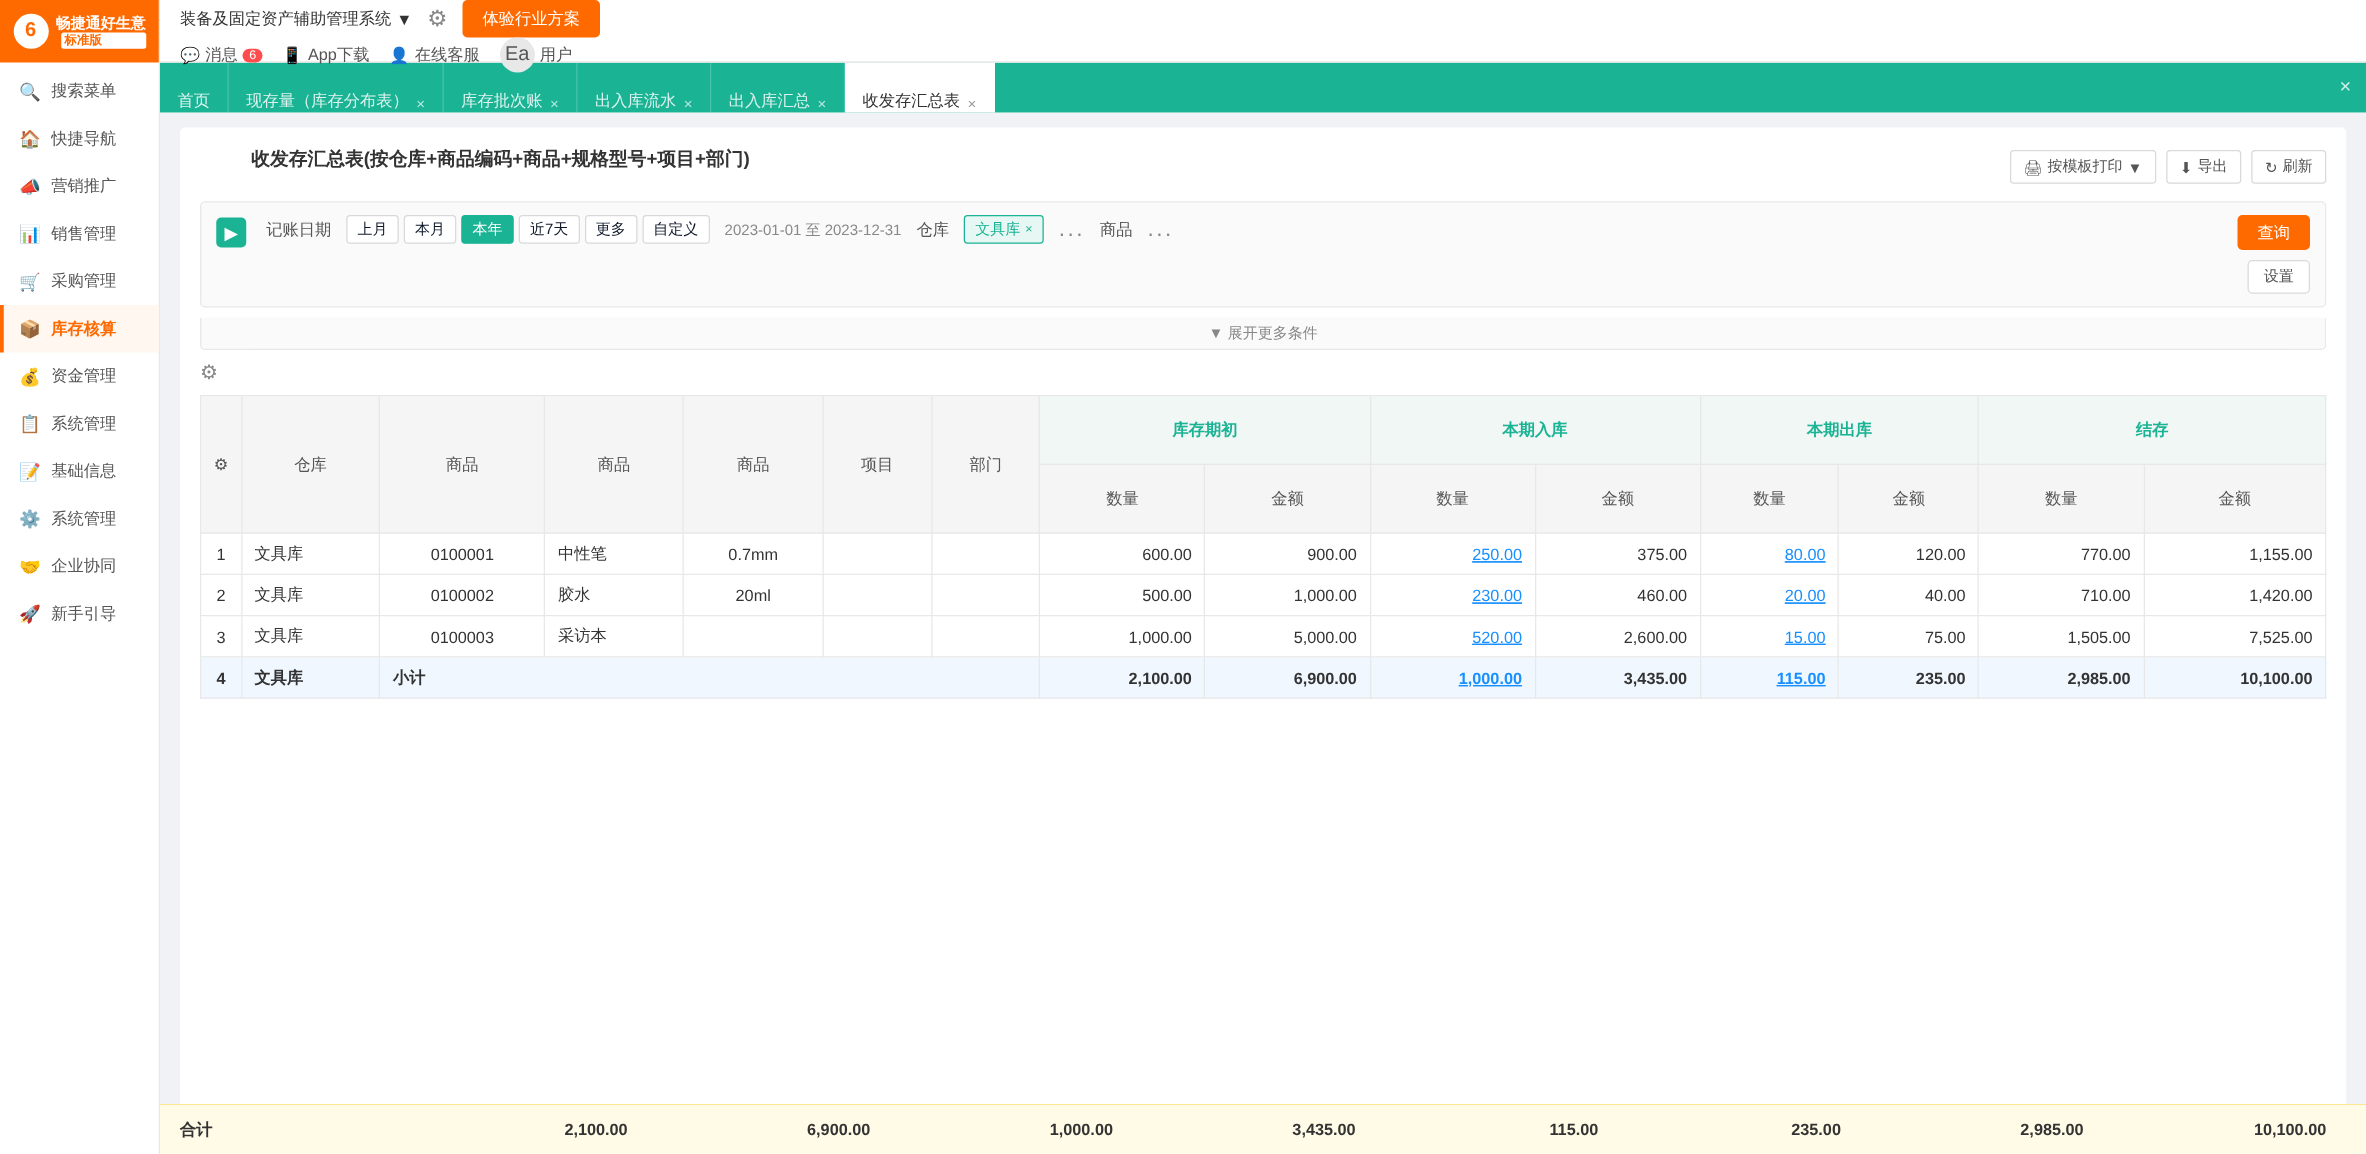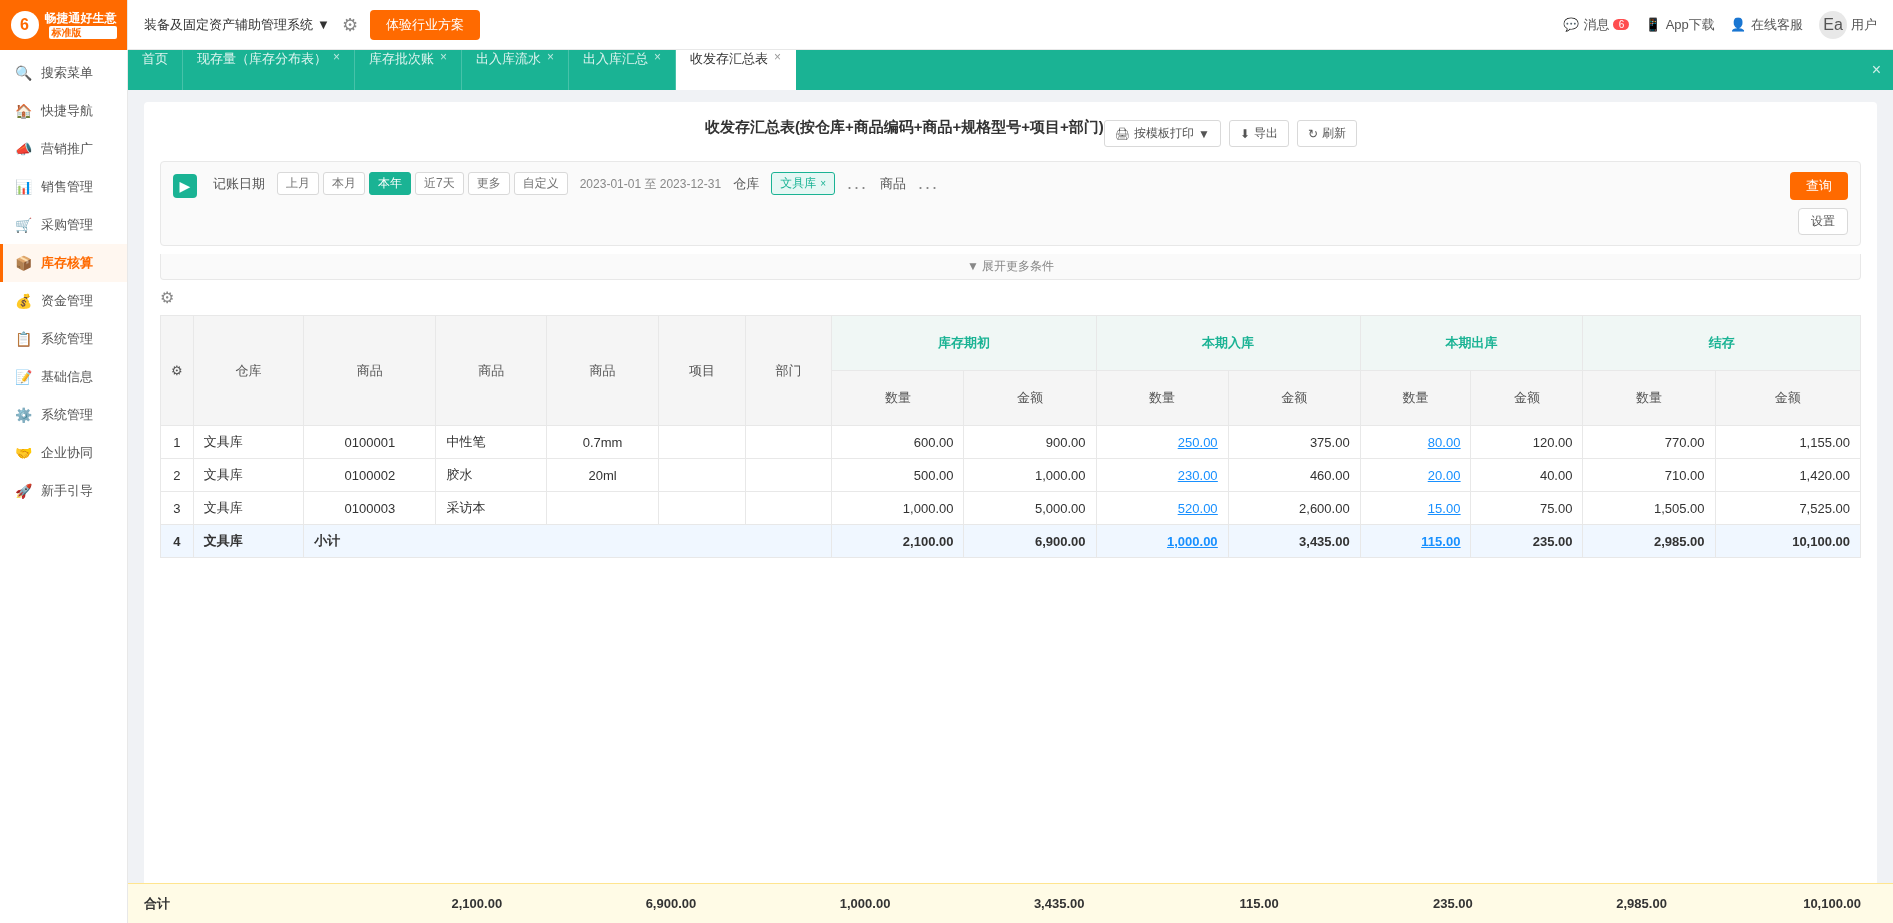--- a/index.html
+++ b/index.html
@@ -23,42 +23,42 @@
       display: flex; align-items: center; padding: 10px 12px; cursor: pointer;
       color: #555; font-size: 13px; border-left: 3px solid transparent;
     }
     .sidebar-item.active { background: #fff7f0; color: #ff6a00; border-left-color: #ff6a00; font-weight: bold; }
     .sidebar-item .menu-icon { width: 18px; margin-right: 8px; text-align: center; font-size: 14px; }
 
     
     .header {
       position: fixed; left: 128px; top: 0; right: 0; height: 50px; background: #fff;
       border-bottom: 1px solid #e8e8e8; display: flex; 
-      justify-content: space-between; padding: 0 16px; z-index: 99;
+      justify-content: space-between; padding: 0 16px; z-index: 99; flex-direction: column;
     }
     .header-left { display: flex; align-items: center; gap: 12px; }
     .header-dropdown { display: flex; align-items: center; gap: 4px; cursor: pointer; }
     .header-settings { cursor: pointer; color: #888; font-size: 18px; }
     .header-trial-btn {
       background: #ff6a00; color: #fff; border: none; border-radius: 4px;
       padding: 6px 16px; font-size: 13px; cursor: pointer;
     }
     .header-right { display: flex; align-items: center; gap: 16px; color: #555; font-size: 13px; }
     .header-right-item { display: flex; align-items: center; gap: 4px; cursor: pointer; }
     .badge-dot { background: #ff4d4f; color: #fff; border-radius: 10px; font-size: 10px; padding: 0 4px; min-width: 16px; text-align: center; }
     .user-avatar { width: 28px; height: 28px; background: #e8e8e8; border-radius: 50%; display: flex; align-items: center; justify-content: center; font-size: 16px; }
 
     
     .tab-bar {
       position: fixed; left: 128px; top: 50px; right: 0; height: 40px;
       background: #1ab394; display: flex; align-items: center; z-index: 98;
       padding: 0 0;
     }
     .tab-item {
-      height: 40px; display: flex; align-items: flex-start; padding: 0 14px;
+      height: 40px; display: flex; align-items: flex-end; padding: 0 14px;
       color: rgba(255,255,255,0.85); font-size: 13px; cursor: pointer;
       border-right: 1px solid rgba(255,255,255,0.2); white-space: nowrap;
     }
     .tab-item.active { background: #fff; color: #333; }
     .tab-item .tab-close { margin-left: 6px; font-size: 12px; color: rgba(255,255,255,0.7); }
     .tab-item.active .tab-close { color: #999; }
     .tab-bar-close { margin-left: auto; padding: 0 12px; color: rgba(255,255,255,0.8); cursor: pointer; font-size: 16px; }
 
     
     .main-content {
@@ -81,21 +81,21 @@
     .filter-expand-btn {
       background: #1ab394; color: #fff; border: none; border-radius: 4px;
       width: 24px; height: 24px; display: flex; align-items: center; justify-content: center;
       cursor: pointer; font-size: 14px; flex-shrink: 0; margin-top: 2px;
     }
     .filter-row { display: flex; align-items: center; gap: 12px; flex-wrap: wrap; flex: 1; }
     .filter-label { color: #555; font-size: 13px; white-space: nowrap; }
     .date-shortcuts { display: flex; align-items: center; gap: 4px; }
     .date-btn {
       padding: 2px 8px; border: 1px solid #d9d9d9; background: #fff; border-radius: 3px;
-      font-size: 12px; cursor: pointer; color: #737373;
+      font-size: 12px; cursor: pointer; color: #0f172a;
     }
     .date-btn.active { background: #1ab394; color: #fff; border-color: #1ab394; }
     .date-range { color: #888; font-size: 12px; margin-top: 2px; }
     .warehouse-tag {
       background: #e6f7f4; border: 1px solid #1ab394; color: #1ab394; border-radius: 3px;
       padding: 2px 8px; font-size: 12px; display: flex; align-items: center; gap: 4px;
     }
     .warehouse-tag .tag-close { cursor: pointer; color: #1ab394; font-size: 10px; }
     .filter-more { color: #888; cursor: pointer; font-size: 18px; letter-spacing: 2px; }
     .filter-actions { display: flex; gap: 8px; flex-shrink: 0; flex-direction: column; align-items: flex-end; }
@@ -151,21 +151,21 @@
       background: #fffbe6; border-top: 1px solid #ffe58f;
       display: flex; align-items: center; padding: 0 16px;
     }
     .footer-total-label { font-weight: bold; color: #333; margin-right: 20px; }
     .footer-cell { padding: 0 16px; font-weight: bold; color: #333; }
 
     .gear-icon-cell { width: 32px; }
 
     
     .page-header-actions { display: flex; align-items: center; gap: 8px; }
-    .page-header { display: flex; align-items: center; justify-content: center; margin-bottom: 12px; margin-left: 41px; }
+    .page-header { display: flex; align-items: center; justify-content: space-between; margin-bottom: 12px; margin-left: 41px; }
   </style>
 </head>
 <body>
 
 <div class="sidebar">
   <div class="sidebar-logo">
     <div class="logo-icon">
         <span>6</span>
       </div>
     <div class="sidebar-logo-text">

